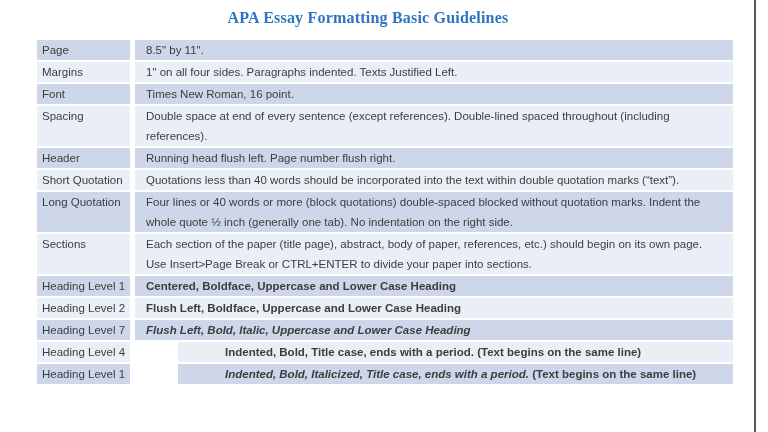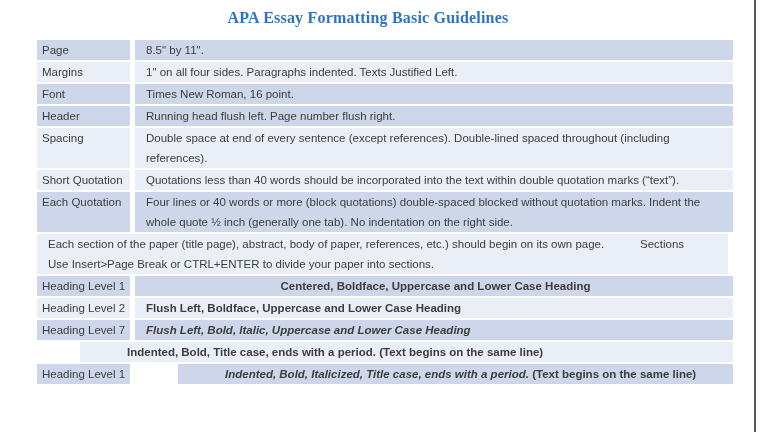--- a/index.html
+++ b/index.html
@@ -36,21 +36,21 @@
     line-height: 20px;
     font-size: 11.5px;
     color: var(--text-color, #3d3d3d);
   }
   .label-cell { width: 93px; flex: none; padding-left: 5px; margin-right: 5px; }
   .value-cell { flex: 1; padding-left: 11px; padding-right: 8px; }
   .band-dark  .cell { background: var(--band-dark, #cdd7e9); }
   .band-light .cell { background: var(--band-light, #eaeef6); }
   .b { font-weight: bold; }
   .i { font-style: italic; }
-  .center { text-align: center; }
+  .center { text-align: left; }
   .indent { padding-left: 47px; margin-left: 43px; }
   .edge-line {
     position: absolute;
     top: 0;
     right: 4px;
     width: 2px;
     height: 432px;
     background: var(--edge-color, #58585a);
   }
 </style>
@@ -65,53 +65,54 @@
         <div class="cell value-cell"><span>8.5" by 11".</span></div>
       </div>
       <div class="trow band-light">
         <div class="cell label-cell">Margins</div>
         <div class="cell value-cell"><span>1" on all four sides. Paragraphs indented. Texts Justified Left.</span></div>
       </div>
       <div class="trow band-dark">
         <div class="cell label-cell">Font</div>
         <div class="cell value-cell"><span>Times New Roman, 16 point.</span></div>
       </div>
+      <div class="trow band-light">
+        <div class="cell label-cell">Spacing</div>
+        <div class="cell value-cell"><span>Double space at end of every sentence (except references). Double-lined spaced throughout (including references).</span></div>
+      </div>
       <div class="trow band-dark">
         <div class="cell label-cell">Header</div>
         <div class="cell value-cell"><span>Running head flush left. Page number flush right.</span></div>
-      </div>
-      <div class="trow band-light">
-        <div class="cell label-cell">Spacing</div>
-        <div class="cell value-cell"><span>Double space at end of every sentence (except references). Double-lined spaced throughout (including references).</span></div>
       </div>
       <div class="trow band-light">
         <div class="cell label-cell">Short Quotation</div>
         <div class="cell value-cell"><span>Quotations less than 40 words should be incorporated into the text within double quotation marks (“text”).</span></div>
       </div>
       <div class="trow band-dark">
-        <div class="cell label-cell">Each Quotation</div>
+        <div class="cell label-cell">Long Quotation</div>
         <div class="cell value-cell"><span>Four lines or 40 words or more (block quotations) double-spaced blocked without quotation marks. Indent the whole quote ½ inch (generally one tab). No indentation on the right side.</span></div>
       </div>
       <div class="trow band-light">
+        <div class="cell label-cell">Sections</div>
         <div class="cell value-cell"><span>Each section of the paper (title page), abstract, body of paper, references, etc.) should begin on its own page. Use Insert&gt;Page Break or CTRL+ENTER to divide your paper into sections.</span></div>
-        <div class="cell label-cell">Sections</div>
       </div>
       <div class="trow band-dark">
         <div class="cell label-cell">Heading Level 1</div>
         <div class="cell value-cell center"><span class="b">Centered, Boldface, Uppercase and Lower Case Heading</span></div>
       </div>
       <div class="trow band-light">
         <div class="cell label-cell">Heading Level 2</div>
         <div class="cell value-cell"><span class="b">Flush Left, Boldface, Uppercase and Lower Case Heading</span></div>
       </div>
       <div class="trow band-dark">
         <div class="cell label-cell">Heading Level 7</div>
         <div class="cell value-cell"><span class="b i">Flush Left, Bold, Italic, Uppercase and Lower Case Heading</span></div>
       </div>
       <div class="trow band-light">
+        <div class="cell label-cell">Heading Level 4</div>
         <div class="cell value-cell indent"><span class="b">Indented, Bold, Title case, ends with a period. (Text begins on the same line)</span></div>
       </div>
       <div class="trow band-dark">
         <div class="cell label-cell">Heading Level 1</div>
         <div class="cell value-cell indent"><span class="b i">Indented, Bold, Italicized, Title case, ends with a period.</span><span class="b"> (Text begins on the same line)</span></div>
       </div>
     </div>
   <div class="edge-line"></div>
 </div>
 

